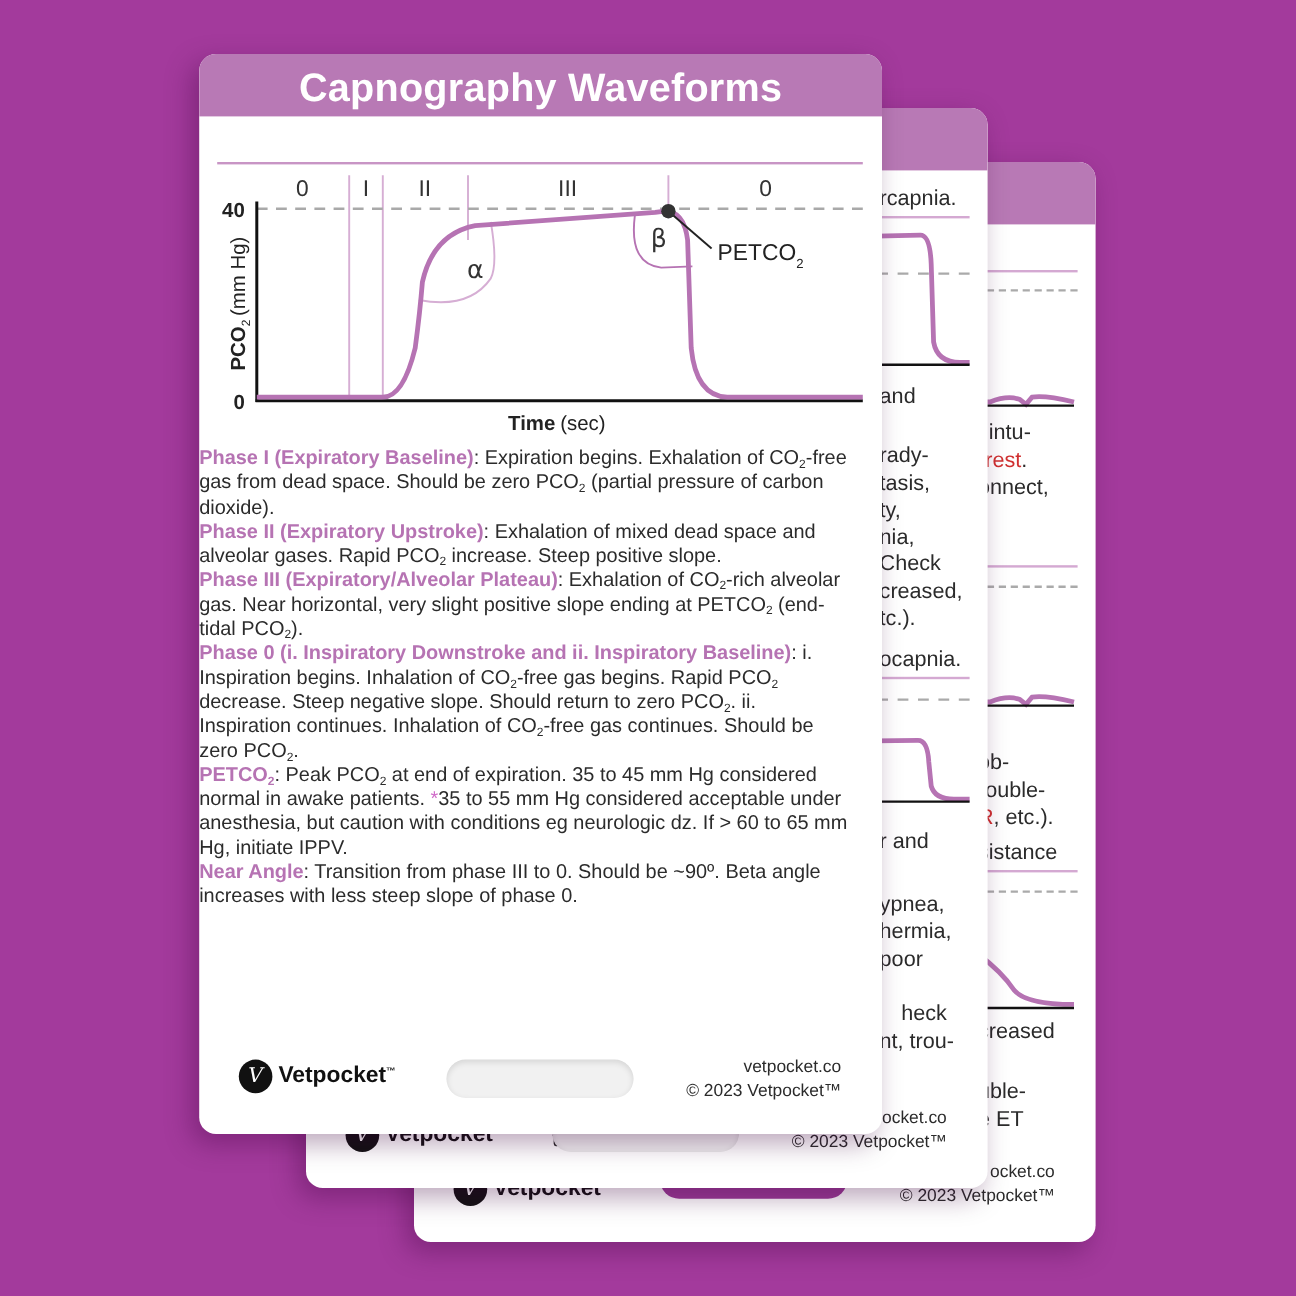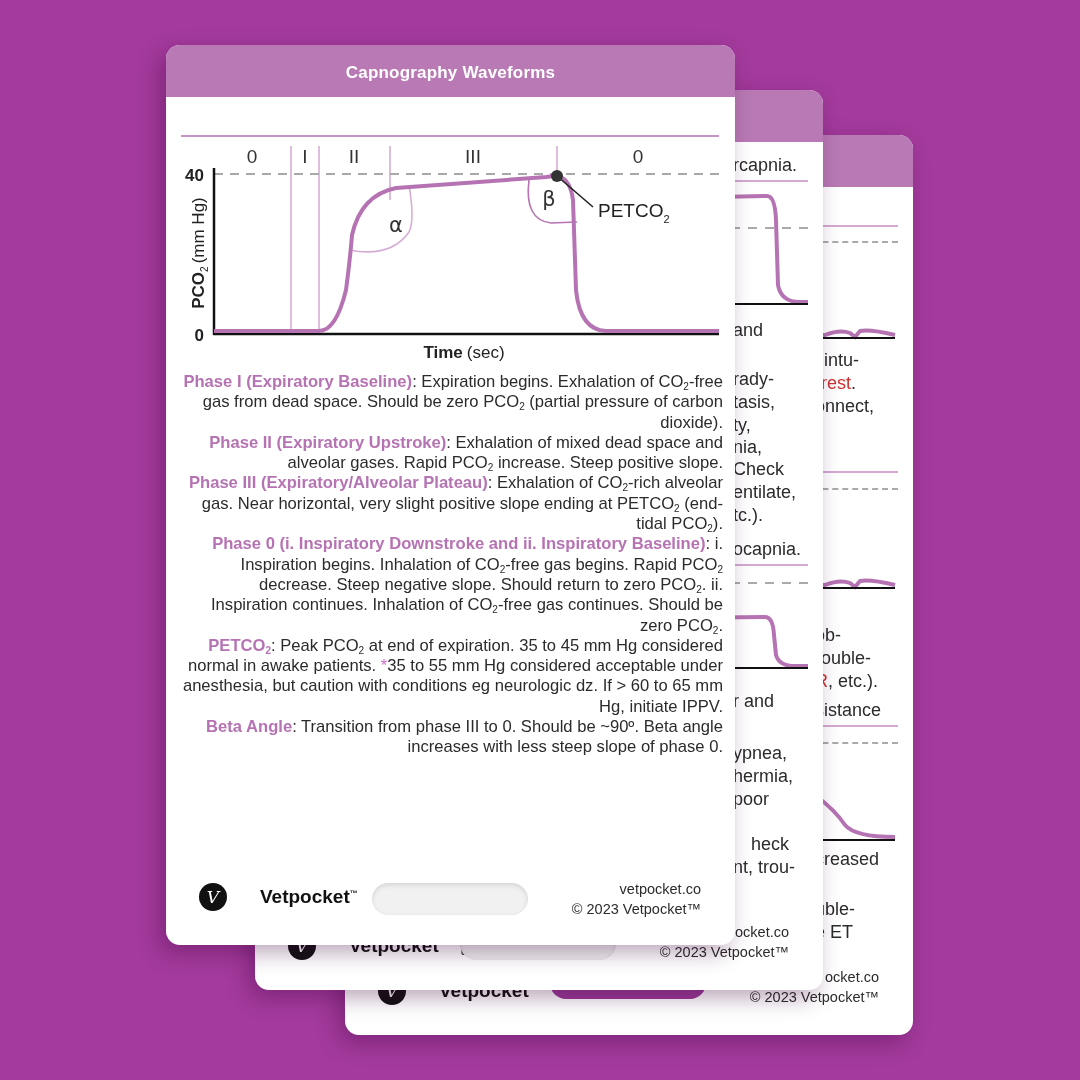--- a/index.html
+++ b/index.html
@@ -4,36 +4,36 @@
 <style>
   html,body{margin:0;padding:0;}
   body{width:1080px;height:1080px;background:#a33a9c;position:relative;overflow:hidden;font-family:"Liberation Sans","DejaVu Sans",sans-serif;color:#222;}
   .card{position:absolute;background:#fff;border-radius:14px;overflow:hidden;box-shadow:-6px 8px 22px rgba(60,0,60,.35);}
   .card-head{background:#b879b5;color:#fff;text-align:center;font-weight:bold;}
   .c3{left:345px;top:135px;width:568px;height:900px;}
   .c3 .card-head{height:52px;}
   .c2{left:255px;top:90px;width:568px;height:900px;}
   .c2 .card-head{height:52px;}
   .c1{left:166px;top:45px;width:569px;height:900px;}
-  .c1 .card-head{height:52px;line-height:56px;font-size:17px;letter-spacing:.2px;}
+  .c1 .card-head{height:52px;line-height:56px;font-size:33px;letter-spacing:.2px;}
   .back-text{position:absolute;font-size:18px;color:#2b2b2b;white-space:nowrap;line-height:23px;}
   .red{color:#d03030;}
   .hr{position:absolute;height:2px;background:#d4a9d2;}
   .dash{position:absolute;height:0;border-top:2px dashed #aaa;}
   .subtitle{position:absolute;left:15px;top:62px;font-size:19px;font-weight:bold;color:#b36fb0;}
   .sub-hr{position:absolute;left:15px;top:90px;width:538px;height:2px;background:#c895c5;}
   .chart{position:absolute;left:0;top:95px;width:569px;height:225px;}
-  .body{position:absolute;left:12px;top:327px;width:545px;font-size:16.6px;line-height:20.3px;color:#2b2b2b;text-align:right;}
+  .body{position:absolute;left:0;top:327px;width:545px;font-size:16.6px;line-height:20.3px;color:#2b2b2b;}
   .body p{margin:0;}
   .k{color:#b673b3;font-weight:bold;}
   .star{color:#d06cc9;}
   sub{font-size:10px;vertical-align:-3px;line-height:0;}
   .logo{position:absolute;left:33px;top:838px;display:flex;align-items:center;gap:5px;}
   .logo-mark{width:28px;height:28px;border-radius:50%;background:#111;color:#fff;font-size:17px;font-family:"DejaVu Serif",serif;font-style:italic;display:flex;align-items:center;justify-content:center;}
-  .logo-text{font-size:19px;font-weight:bold;color:#111;margin-left:28px;}
+  .logo-text{font-size:19px;font-weight:bold;color:#111;}
   .logo-text sup{font-size:8px;}
   .pill{position:absolute;left:206px;top:838px;width:156px;height:32px;border-radius:16px;background:#f1f1f1;box-shadow:inset 0 2px 5px rgba(0,0,0,.12);}
   .pill.purple{background:#9a3a96;box-shadow:none;}
   .site{position:absolute;right:34px;top:834px;text-align:right;font-size:14.5px;line-height:20px;color:#2b2b2b;}
 </style>
 </head>
 <body>
 
 <div class="card c3">
   <div class="card-head"></div>
@@ -86,21 +86,21 @@
     <line x1="0" y1="38" x2="553" y2="38" stroke="#aaa" stroke-width="2" stroke-dasharray="9 8"></line>
     <path d="M420 8 L512 6 Q520 6 521 30 L523 95 Q526 112 545 112 L553 112" stroke="#b673b3" stroke-width="4" fill="none"></path>
     <line x1="0" y1="114" x2="553" y2="114" stroke="#111" stroke-width="2"></line>
   </svg>
   <span class="back-text" style="left:478px;top:229px;">and</span>
   <span class="back-text" style="left:478px;top:278px;">rady-</span>
   <span class="back-text" style="left:478px;top:301px;">tasis,</span>
   <span class="back-text" style="left:478px;top:324px;">ty,</span>
   <span class="back-text" style="left:478px;top:346px;">nia,</span>
   <span class="back-text" style="left:478px;top:368px;">Check</span>
-  <span class="back-text" style="left:478px;top:391px;">entilate,</span>
+  <span class="back-text" style="left:478px;top:391px;">creased,</span>
   <span class="back-text" style="left:478px;top:414px;">tc.).</span>
   <span class="back-text" style="left:478px;top:448px;">ocapnia.</span>
   <div class="hr" style="left:0;top:474px;width:553px;"></div>
   <svg style="position:absolute;left:0;top:490px;" width="568" height="100">
     <line x1="0" y1="3" x2="553" y2="3" stroke="#aaa" stroke-width="2" stroke-dasharray="9 8"></line>
     <path d="M420 38 L510 37 Q518 37 519 55 L521 75 Q524 86 540 86 L553 86" stroke="#b673b3" stroke-width="4" fill="none"></path>
     <line x1="0" y1="88" x2="553" y2="88" stroke="#111" stroke-width="2"></line>
   </svg>
   <span class="back-text" style="left:478px;top:600px;">r and</span>
   <span class="back-text" style="left:478px;top:652px;">ypnea,</span>
@@ -160,21 +160,21 @@
     <text x="432" y="77" font-size="19" fill="#222" font-family="Liberation Sans, sans-serif"><tspan>PETCO</tspan><tspan font-size="11" dy="6">2</tspan></text>
     <text x="298" y="218" font-size="17" fill="#222" text-anchor="middle" font-family="Liberation Sans, sans-serif"><tspan font-weight="bold">Time</tspan><tspan dx="4">(sec)</tspan></text>
   </svg>
 
   <div class="body">
     <p><span class="k">Phase I (Expiratory Baseline)</span><span>: Expiration begins. Exhalation of CO</span><sub>2</sub><span>-free gas from dead space. Should be zero PCO</span><sub>2</sub><span> (partial pressure of carbon dioxide).</span></p>
     <p><span class="k">Phase II (Expiratory Upstroke)</span><span>: Exhalation of mixed dead space and alveolar gases. Rapid PCO</span><sub>2</sub><span> increase. Steep positive slope.</span></p>
     <p><span class="k">Phase III (Expiratory/Alveolar Plateau)</span><span>: Exhalation of CO</span><sub>2</sub><span>-rich alveolar gas. Near horizontal, very slight positive slope ending at PETCO</span><sub>2</sub><span> (end-tidal PCO</span><sub>2</sub><span>).</span></p>
     <p><span class="k">Phase 0 (i. Inspiratory Downstroke and ii. Inspiratory Baseline)</span><span>: i. Inspiration begins. Inhalation of CO</span><sub>2</sub><span>-free gas begins. Rapid PCO</span><sub>2</sub><span> decrease. Steep negative slope. Should return to zero PCO</span><sub>2</sub><span>. ii. Inspiration continues. Inhalation of CO</span><sub>2</sub><span>-free gas continues. Should be zero PCO</span><sub>2</sub><span>.</span></p>
     <p><span class="k">PETCO</span><sub class="k">2</sub><span>: Peak PCO</span><sub>2</sub><span> at end of expiration. 35 to 45 mm Hg considered normal in awake patients. </span><span class="star">*</span><span>35 to 55 mm Hg considered acceptable under anesthesia, but caution with conditions eg neurologic dz. If &gt; 60 to 65 mm Hg, initiate IPPV.</span></p>
-    <p><span class="k">Beta Angle</span><span>: Transition from phase III to 0. Should be ~90º. Beta angle increases with less steep slope of phase 0.</span></p>
+    <p><span class="k">Near Angle</span><span>: Transition from phase III to 0. Should be ~90º. Beta angle increases with less steep slope of phase 0.</span></p>
   </div>
 
   <div class="logo">
     <div class="logo-mark">V</div>
     <span class="logo-text"><span>Vetpocket</span><sup>™</sup></span>
   </div>
   <div class="pill"></div>
   <div class="site">
     <div>vetpocket.co</div>
     <div>© 2023 Vetpocket™</div>

